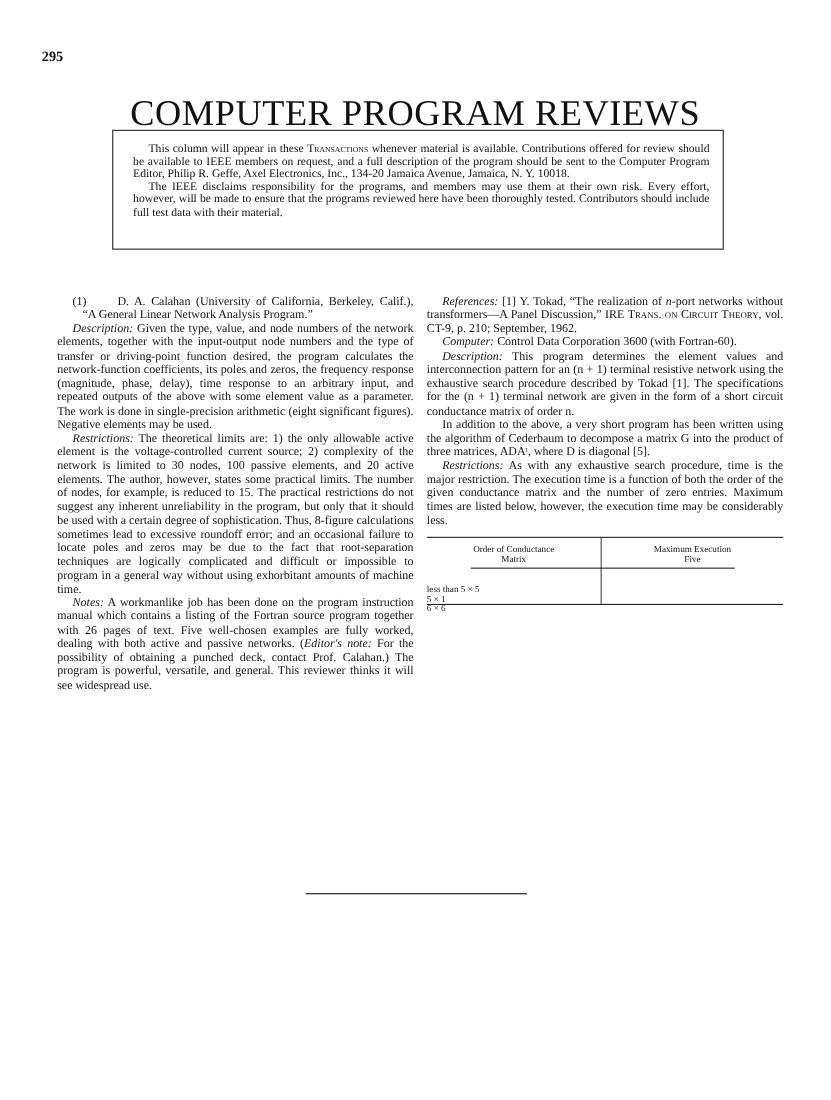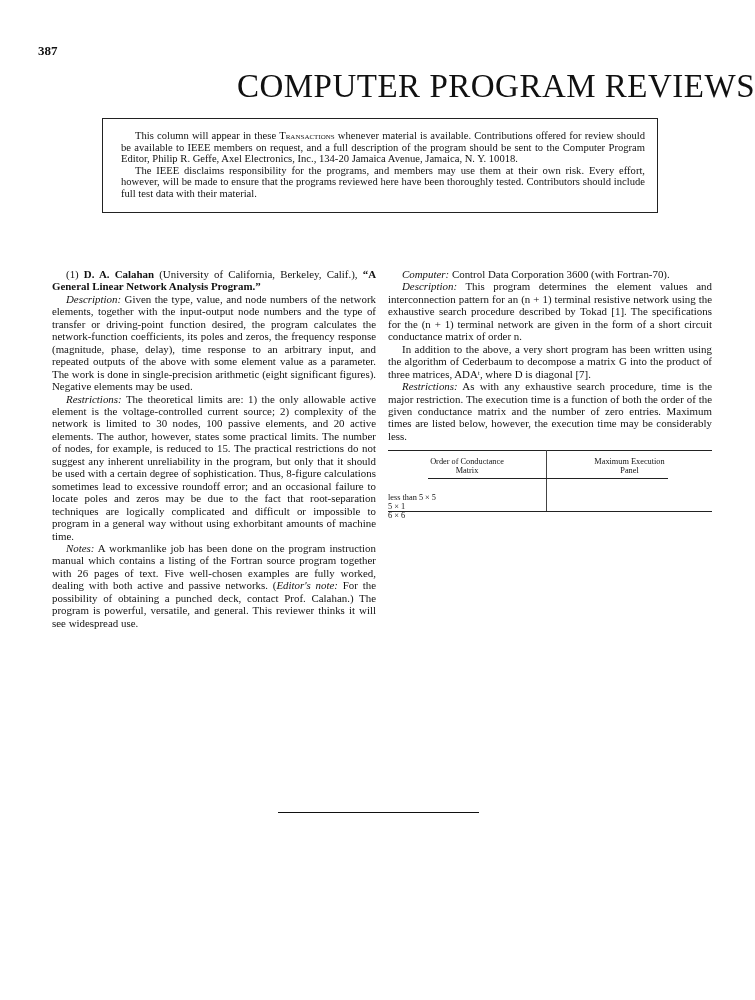--- a/index.html
+++ b/index.html
@@ -1,76 +1,77 @@
 <!DOCTYPE html>
 <html><head>
 <meta charset="utf-8">
 <style>
   html, body { margin:0; padding:0; background:#ffffff; }
   body { width:755px; height:1000px; position:relative; overflow:hidden; color:#111; font-family:"Liberation Serif","DejaVu Serif",serif; }
   .page-num { position:absolute; left:38px; top:43px; font-size:13px; font-weight:bold; }
-  .title { position:absolute; left:0; width:755px; top:66px; text-align:right; font-size:33px; letter-spacing:0.5px; line-height:40px; }
-  .notice { position:absolute; left:102px; top:118px; width:556px; height:95px; box-sizing:border-box; border:1px solid #222; border-top:1.5px solid #222; }
+  .title { position:absolute; left:0; width:755px; top:84px; text-align:center; font-size:33px; letter-spacing:0.5px; line-height:40px; }
+  .notice { position:absolute; left:102px; top:118px; width:556px; height:109px; box-sizing:border-box; border:1px solid #222; border-top:1.5px solid #222; }
   .notice p { margin:0; font-size:10.6px; line-height:11.6px; text-align:justify; padding:0 12px 0 18px; text-indent:14px; }
   .notice p:first-child { margin-top:11px; }
   .col { position:absolute; top:268px; width:324px; font-size:10.9px; line-height:12.45px; text-align:justify; }
   .col p { margin:0; text-indent:14px; }
   .left { left:52px; }
   .right { left:388px; }
   .it { font-style:italic; }
-  .b { font-weight:bold; }
+  .b { font-weight:normal;margin-left:23px; }
   .sc { font-variant:small-caps; }
   .hang { text-indent:0 !important; }
   .ref2 { padding-left:0; text-indent:100px !important; }
   .table-wrap { position:relative; width:324px; margin:8px 0 6px 0; height:68px; }
   .rule-top { position:absolute; left:0; right:0; top:0; border-top:1px solid #222; }
   .rule-bot { position:absolute; left:0; right:0; top:61px; border-top:1px solid #222; }
   .vsep { position:absolute; left:158px; top:0; height:61px; border-left:1px solid #444; }
   .hmid { position:absolute; left:40px; width:240px; top:28px; border-top:1px solid #222; }
   .th { position:absolute; top:7px; font-size:8.3px; line-height:9px; text-align:center; }
   .td { position:absolute; top:44px; font-size:8.3px; line-height:8.8px; }
   .c1 { left:0; width:158px; }
   .c2 { left:159px; width:165px; }
   .footer-rule { position:absolute; left:278px; top:812px; width:201px; border-top:1.2px solid #111; }
 </style>
 </head>
 <body>
 
-<div class="page-num">387</div>
+<div class="page-num">295</div>
 <div class="title">COMPUTER PROGRAM REVIEWS</div>
 
 <div class="notice">
   <p><span>This column will appear in these </span><span class="sc">Transactions</span><span> whenever material is available. Contributions offered for review should be available to IEEE members on request, and a full description of the program should be sent to the Computer Program Editor, Philip R. Geffe, Axel Electronics, Inc., 134-20 Jamaica Avenue, Jamaica, N. Y. 10018.</span></p>
   <p>The IEEE disclaims responsibility for the programs, and members may use them at their own risk. Every effort, however, will be made to ensure that the programs reviewed here have been thoroughly tested. Contributors should include full test data with their material.</p>
 </div>
 
 <div class="col left">
   <p><span>(1)</span> <span class="b">D. A. Calahan</span> <span>(University of California, Berkeley, Calif.),</span> <span class="b">“A General Linear Network Analysis Program.”</span></p>
   <p><span class="it">Description:</span> <span>Given the type, value, and node numbers of the network elements, together with the input-output node numbers and the type of transfer or driving-point function desired, the program calculates the network-function coefficients, its poles and zeros, the frequency response (magnitude, phase, delay), time response to an arbitrary input, and repeated outputs of the above with some element value as a parameter. The work is done in single-precision arithmetic (eight significant figures). Negative elements may be used.</span></p>
   <p><span class="it">Restrictions:</span> <span>The theoretical limits are: 1) the only allowable active element is the voltage-controlled current source; 2) complexity of the network is limited to 30 nodes, 100 passive elements, and 20 active elements. The author, however, states some practical limits. The number of nodes, for example, is reduced to 15. The practical restrictions do not suggest any inherent unreliability in the program, but only that it should be used with a certain degree of sophistication. Thus, 8-figure calculations sometimes lead to excessive roundoff error; and an occasional failure to locate poles and zeros may be due to the fact that root-separation techniques are logically complicated and difficult or impossible to program in a general way without using exhorbitant amounts of machine time.</span></p>
   <p><span class="it">Notes:</span> <span>A workmanlike job has been done on the program instruction manual which contains a listing of the Fortran source program together with 26 pages of text. Five well-chosen examples are fully worked, dealing with both active and passive networks. (</span><span class="it">Editor's note:</span><span> For the possibility of obtaining a punched deck, contact Prof. Calahan.) The program is powerful, versatile, and general. This reviewer thinks it will see widespread use.</span></p>
 </div>
 
 <div class="col right">
-  <p><span class="it">Computer:</span> <span>Control Data Corporation 3600 (with Fortran-70).</span></p>
+  <p><span class="it">References:</span> <span>[1] Y. Tokad, “The realization of </span><span class="it">n</span><span>-port networks without transformers—A Panel Discussion,” IRE </span><span class="sc">Trans. on Circuit Theory</span><span>, vol. CT-9, p. 210; September, 1962.</span></p>
+  <p><span class="it">Computer:</span> <span>Control Data Corporation 3600 (with Fortran-60).</span></p>
   <p><span class="it">Description:</span> <span>This program determines the element values and interconnection pattern for an (n + 1) terminal resistive network using the exhaustive search procedure described by Tokad [1]. The specifications for the (n + 1) terminal network are given in the form of a short circuit conductance matrix of order n.</span></p>
-  <p>In addition to the above, a very short program has been written using the algorithm of Cederbaum to decompose a matrix G into the product of three matrices, ADAᵗ, where D is diagonal [7].</p>
+  <p>In addition to the above, a very short program has been written using the algorithm of Cederbaum to decompose a matrix G into the product of three matrices, ADAᵗ, where D is diagonal [5].</p>
   <p><span class="it">Restrictions:</span> <span>As with any exhaustive search procedure, time is the major restriction. The execution time is a function of both the order of the given conductance matrix and the number of zero entries. Maximum times are listed below, however, the execution time may be considerably less.</span></p>
 
   <div class="table-wrap">
     <div class="rule-top"></div>
     <div class="vsep"></div>
     <div class="hmid"></div>
     <div class="th c1">
         <div>Order of Conductance</div>
         <div>Matrix</div>
       </div>
     <div class="th c2">
         <div>Maximum Execution</div>
-        <div>Panel</div>
+        <div>Five</div>
       </div>
     <div class="td c1">
       <div>less than 5 × 5</div>
       <div>5 × 1</div>
       <div>6 × 6</div>
     </div>
     <div class="rule-bot"></div>
   </div>
 
 </div>

